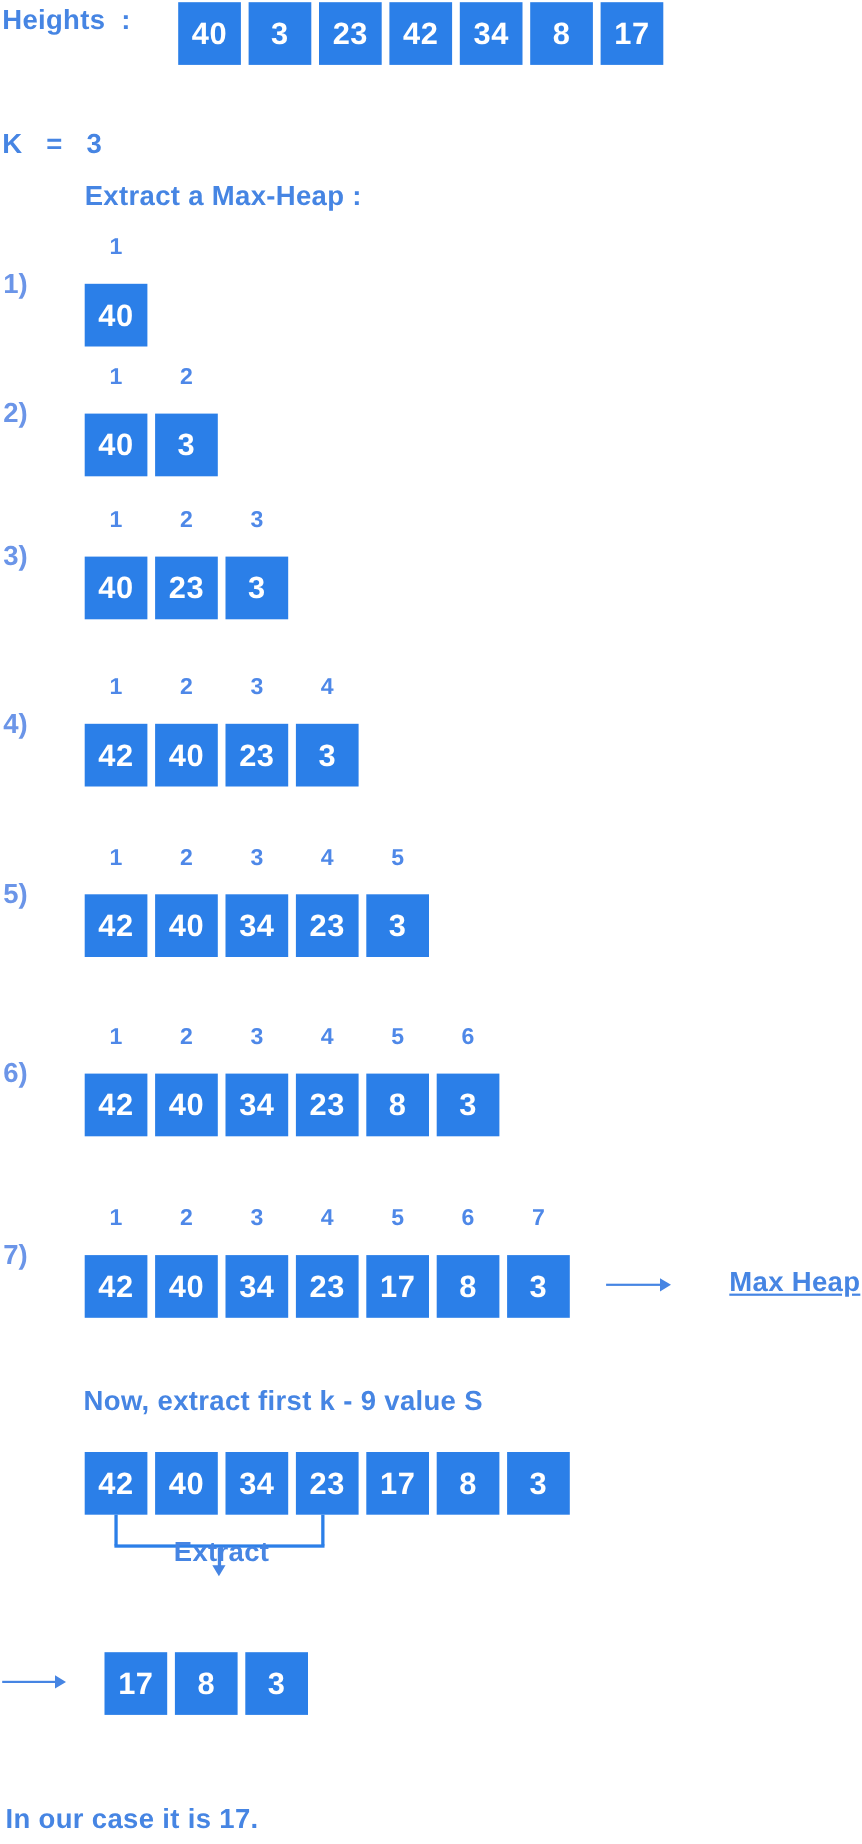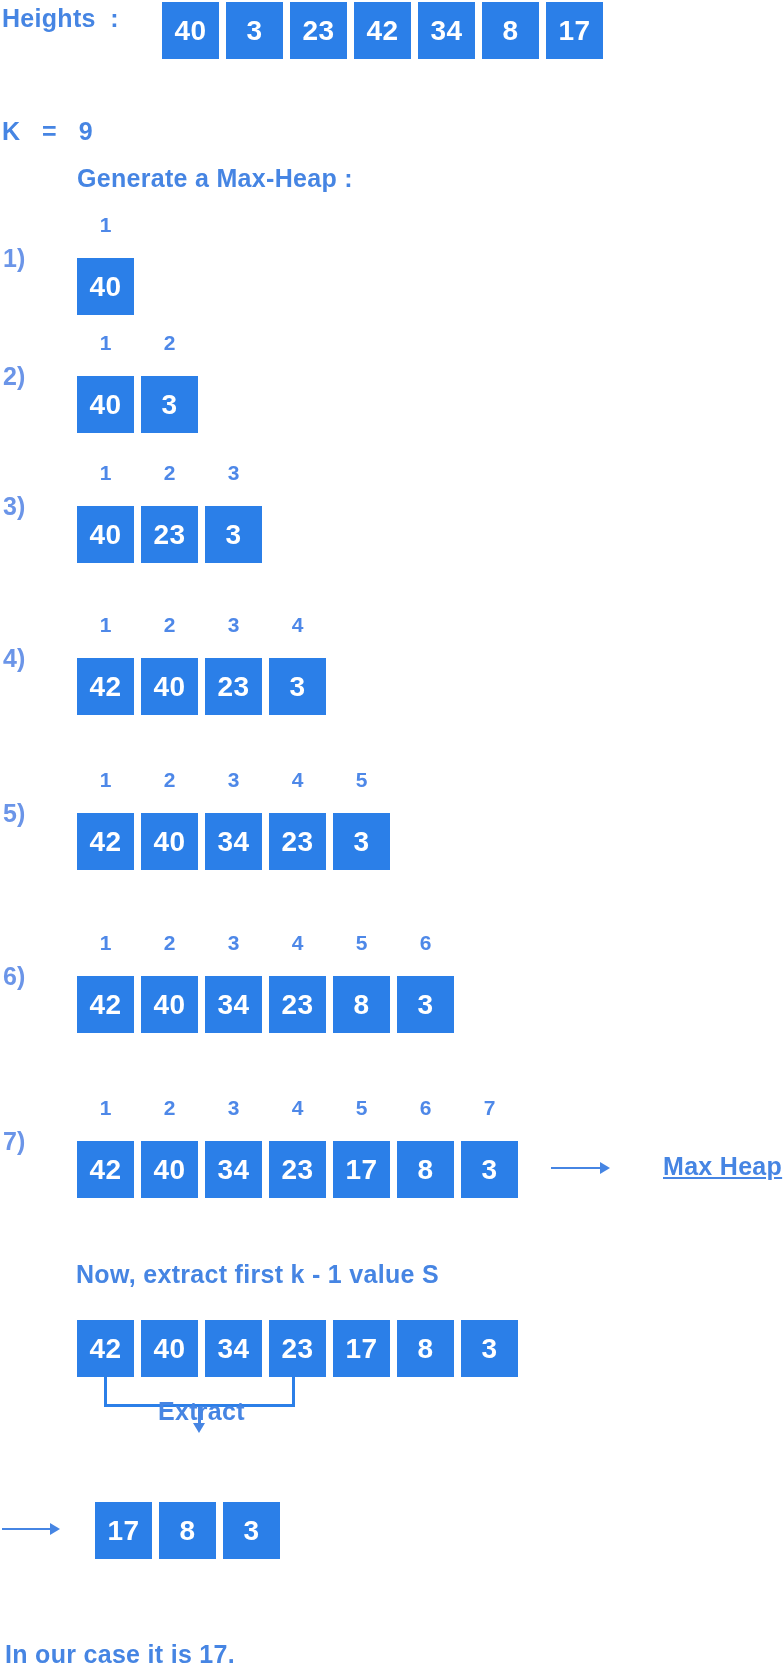--- a/index.html
+++ b/index.html
@@ -90,23 +90,23 @@
   <div>
       <div class="box" style="left: 162px; top: 2px;">40</div>
       <div class="box" style="left: 226px; top: 2px;">3</div>
       <div class="box" style="left: 290px; top: 2px;">23</div>
       <div class="box" style="left: 354px; top: 2px;">42</div>
       <div class="box" style="left: 418px; top: 2px;">34</div>
       <div class="box" style="left: 482px; top: 2px;">8</div>
       <div class="box" style="left: 546px; top: 2px;">17</div>
     </div>
 
-  <div class="heading" style="left:2px; top:119px;">K   =   9</div>
-
-  <div class="heading" style="left:77px; top:166px;">Generate a Max-Heap :</div>
+  <div class="heading" style="left:2px; top:119px;">K   =   3</div>
+
+  <div class="heading" style="left:77px; top:166px;">Extract a Max-Heap :</div>
 
   <div>
       <div class="step-label" style="left: 3px; top: 246px;">1)</div>
       <div class="idx" style="left: 77px; top: 214px;">1</div>
       <div class="box" style="left: 77px; top: 258px;">40</div>
       <div class="step-label" style="left: 3px; top: 364px;">2)</div>
       <div class="idx" style="left: 77px; top: 332px;">1</div>
       <div class="idx" style="left: 141px; top: 332px;">2</div>
       <div class="box" style="left: 77px; top: 376px;">40</div>
       <div class="box" style="left: 141px; top: 376px;">3</div>
@@ -164,21 +164,21 @@
       <div class="box" style="left: 269px; top: 1141px;">23</div>
       <div class="box" style="left: 333px; top: 1141px;">17</div>
       <div class="box" style="left: 397px; top: 1141px;">8</div>
       <div class="box" style="left: 461px; top: 1141px;">3</div>
     </div>
 
   <div class="hline" style="left:551px; top:1167px; width:50px;"></div>
   <div class="tri-right" style="left:600px; top:1162px;"></div>
   <div class="heading" style="left:663px; top:1154px;text-decoration:underline;">Max Heap</div>
 
-  <div class="heading" style="left:76px; top:1262px;">Now, extract first k - 1 value S</div>
+  <div class="heading" style="left:76px; top:1262px;">Now, extract first k - 9 value S</div>
 
   <div>
       <div class="box" style="left: 77px; top: 1320px;">42</div>
       <div class="box" style="left: 141px; top: 1320px;">40</div>
       <div class="box" style="left: 205px; top: 1320px;">34</div>
       <div class="box" style="left: 269px; top: 1320px;">23</div>
       <div class="box" style="left: 333px; top: 1320px;">17</div>
       <div class="box" style="left: 397px; top: 1320px;">8</div>
       <div class="box" style="left: 461px; top: 1320px;">3</div>
     </div>

